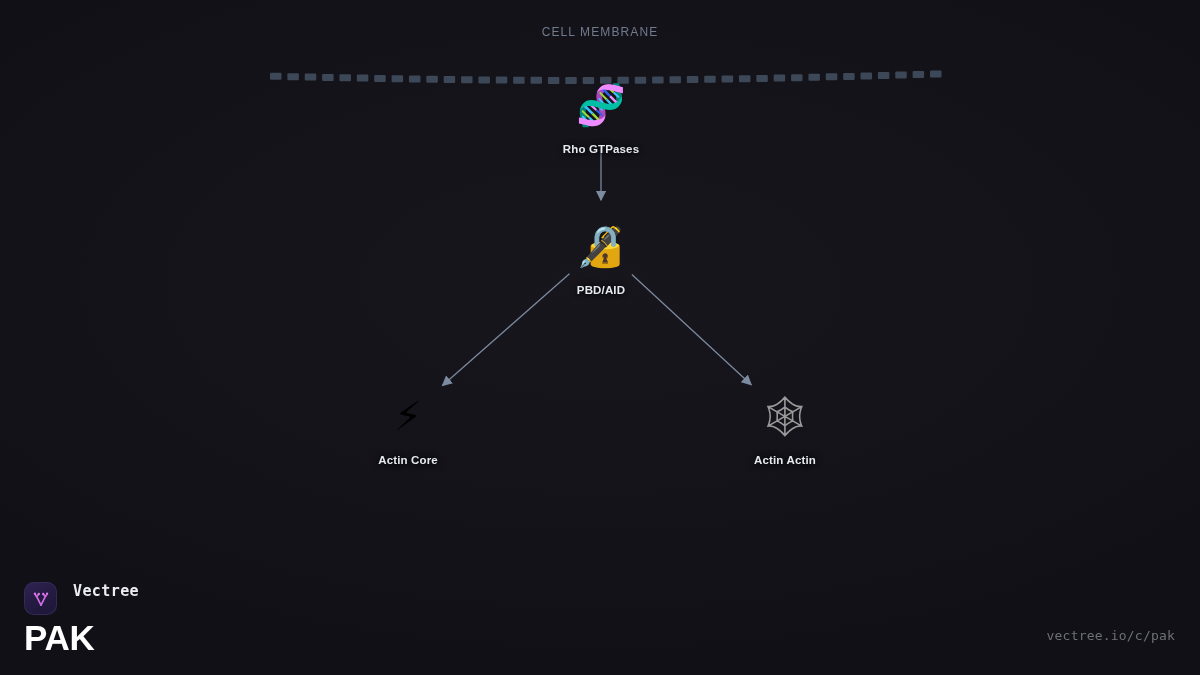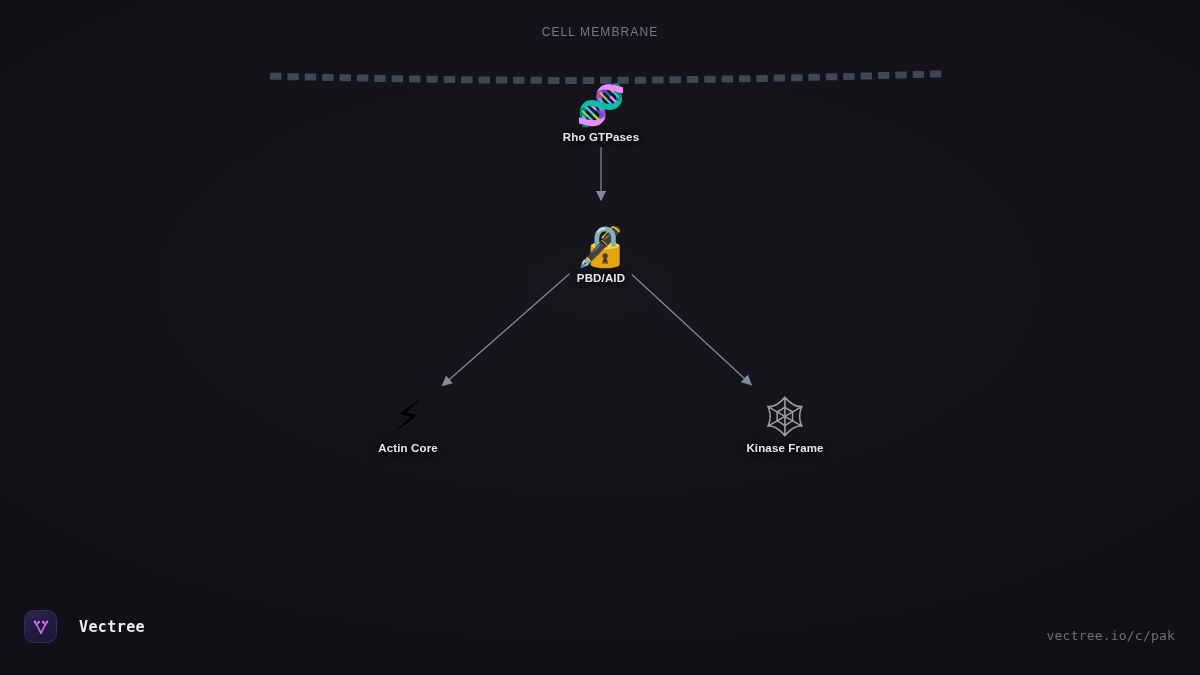--- a/index.html
+++ b/index.html
@@ -65,40 +65,40 @@
     font-size: 40px;
     line-height: 48px;
     height: 48px;
     font-family: "DejaVu Sans", sans-serif;
     user-select: none;
   }
   .node-icon.web {
     color: #9a9a9a;
   }
   .node-label {
-    margin-top: 2px;
+    margin-top: 14px;
     font-size: 11.5px;
     font-weight: bold;
     color: #e6e9f0;
     font-family: "Liberation Sans", sans-serif;
     letter-spacing: 0.15px;
     text-shadow: 0 1px 3px #0c0b10, 0 0 6px #0c0b10;
   }
 
   
   #brand {
     position: absolute;
     left: 24px;
     bottom: 18px;
   }
   #brand-row {
     display: flex;
-    align-items: center;
-    gap: 22px;
-    margin-bottom: 14px;
+    align-items: flex-start;
+    gap: 16px;
+    margin-bottom: 4px;
   }
   #brand-logo {
     width: 33px;
     height: 33px;
     border-radius: 10px;
     background: linear-gradient(150deg, #2e2352 0%, #241b42 50%, #1d1734 100%);
     box-shadow: 0 0 0 1px #332a55 inset;
     display: flex;
     align-items: center;
     justify-content: center;
@@ -201,21 +201,21 @@
     <div class="node-label">PBD/AID</div>
   </div>
 
   <div class="node" style="left:408px; top:392px;">
     <div class="node-icon">⚡</div>
     <div class="node-label">Actin Core</div>
   </div>
 
   <div class="node" style="left:785px; top:392px;">
     <div class="node-icon web">🕸</div>
-    <div class="node-label">Kinase Frame</div>
+    <div class="node-label">Actin Actin</div>
   </div>
 
   <div id="brand">
     <div id="brand-row">
       <div id="brand-logo">
         <svg width="20" height="20" viewBox="0 0 20 20">
           <g stroke="#cf6ae0" stroke-width="1.7" fill="none" stroke-linecap="round">
             <path d="M10 16.2 L5.6 7.4"></path>
             <path d="M10 16.2 L14.4 7.4"></path>
             <path d="M5.6 7.4 L3.9 5.0"></path>
@@ -226,17 +226,18 @@
           <g fill="#e07af0">
             <circle cx="3.9" cy="4.7" r="1.15"></circle>
             <circle cx="7.8" cy="5.0" r="1.15"></circle>
             <circle cx="16.1" cy="4.7" r="1.15"></circle>
             <circle cx="12.2" cy="5.0" r="1.15"></circle>
           </g>
         </svg>
       </div>
       <div id="brand-name">Vectree</div>
     </div>
+    <div id="page-title">PAK</div>
   </div>
 
   <div id="watermark">vectree.io/c/pak</div>
 
 </div>
 
 </body></html>

